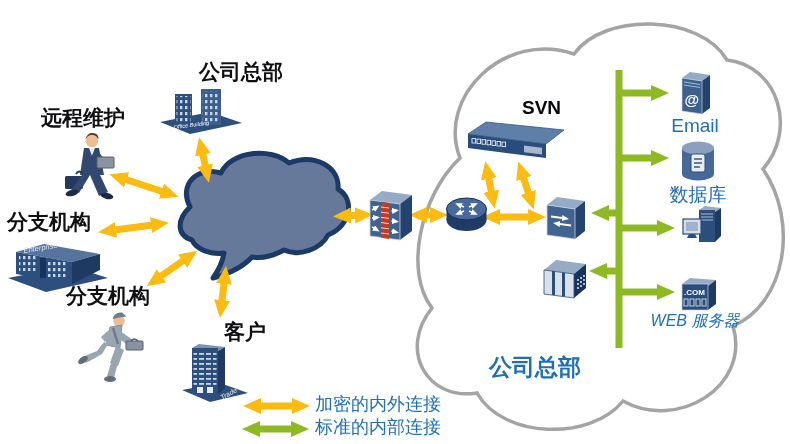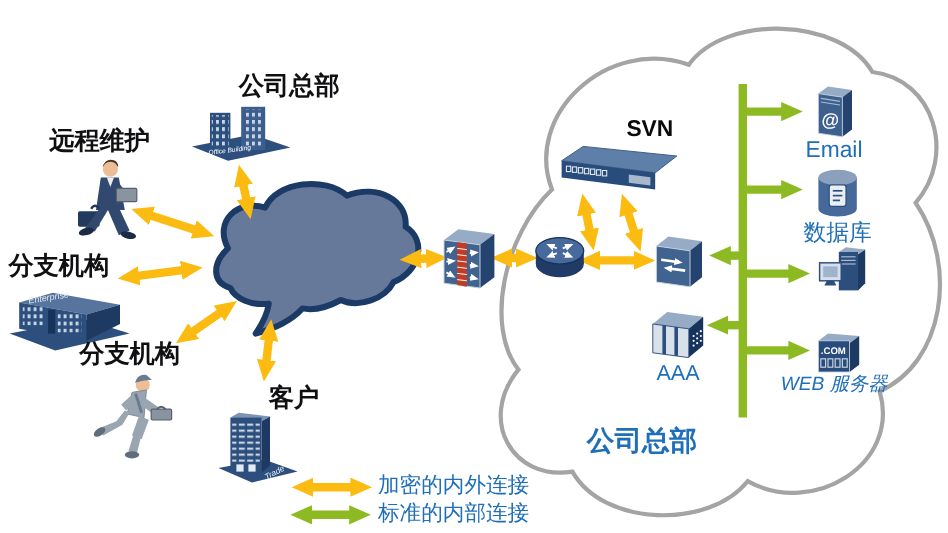--- a/index.html
+++ b/index.html
@@ -293,19 +293,18 @@
   <div class="lbl lbl-cn" style="left:7px;top:210px;">分支机构</div>
   <div class="lbl lbl-cn" style="left:66px;top:284px;">分支机构</div>
   <div class="lbl lbl-cn" style="left:224px;top:320px;">客户</div>
 
 
   <div class="lbl lbl-svn" style="left:522px;top:98px;">SVN</div>
 
   <div class="lbl lbl-blue ctr" style="left:655px;top:116px;width:80px;">Email</div>
   <div class="lbl lbl-blue ctr" style="left:655px;top:185px;width:86px;">数据库</div>
   <div class="lbl lbl-blue ctr" style="left:635px;top:312px;width:120px;font-size:16px;font-style:italic;">WEB 服务器</div>
-  <div class="lbl lbl-blue ctr" style="left:527px;top:302px;width:76px;font-size:18px;">AAA</div>
   <div class="lbl lbl-legend" style="left:315px;top:395px;">加密的内外连接</div>
 
   <div class="lbl lbl-hq" style="left:489px;top:355px;">公司总部</div>
   <div class="lbl lbl-legend" style="left:315px;top:418px;">标准的内部连接</div>
 
 </div>
 
 </body></html>

